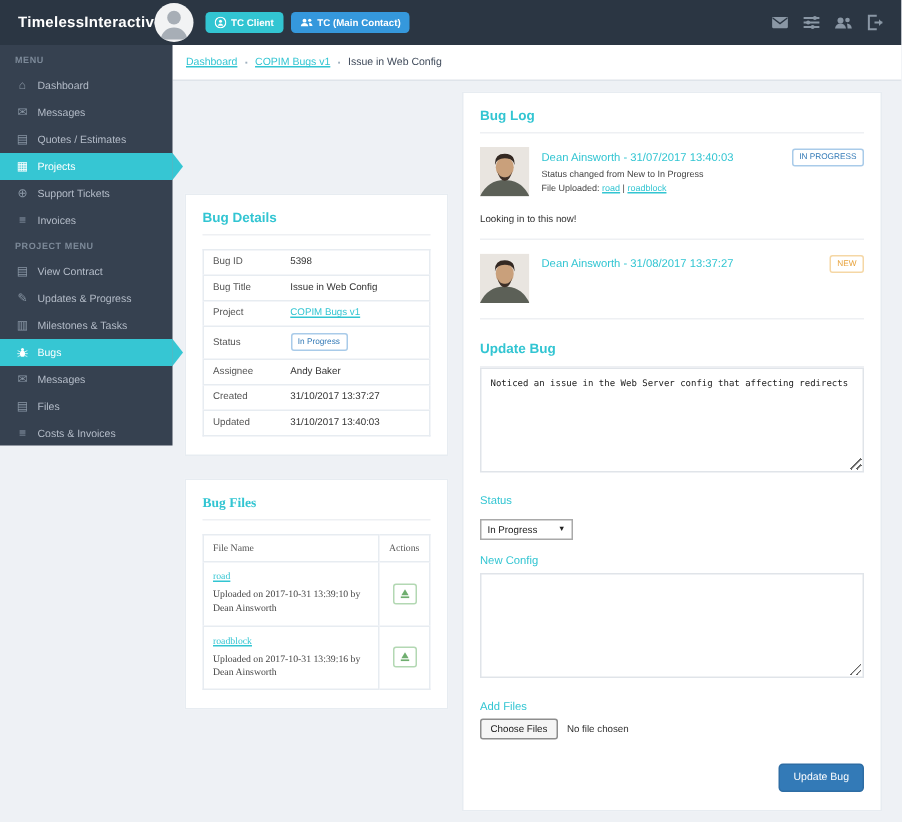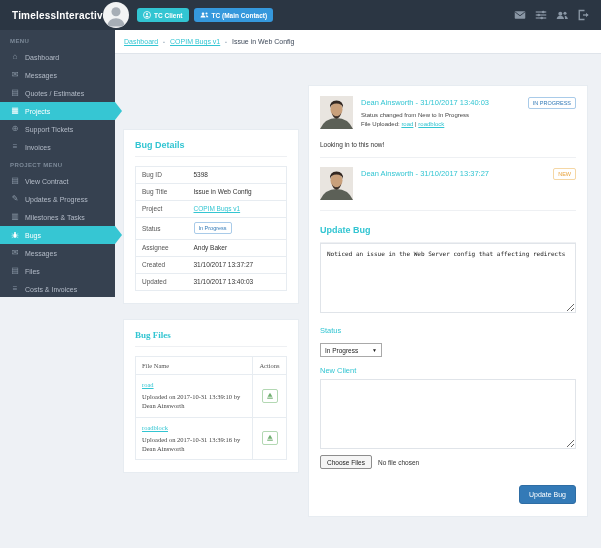--- a/index.html
+++ b/index.html
@@ -377,34 +377,35 @@
             </span>
           </td>
         </tr>
       </tbody>
         </table>
     </div>
   </div>
 
   <div class="col-right">
     <div class="card">
+      <div class="card-title">Bug Log</div>
 
       
       <div class="log-entry">
         <div class="log-avatar">
           <svg viewBox="0 0 33 33" width="33" height="33">
             <rect width="33" height="33" fill="#e9e5e0"></rect>
             <path d="M0 33 Q5 22 16.5 22 Q28 22 33 33 Z" fill="#5c6057"></path>
             <ellipse cx="16.5" cy="13.5" rx="6" ry="7" fill="#c9a07b"></ellipse>
             <path d="M10 12 Q9.5 4.5 16.5 4.5 Q23.5 4.5 23 12 Q22 7.5 16.5 7.5 Q11 7.5 10 12Z" fill="#332822"></path>
             <path d="M11.5 16 Q13 22.5 16.5 22.5 Q20 22.5 21.5 16 Q20 20.5 16.5 20.1 Q13 20.5 11.5 16Z" fill="#3d2f27"></path>
           </svg>
         </div>
         <div>
-          <div class="log-name">Dean Ainsworth - 31/10/2017 13:40:03</div>
+          <div class="log-name">Dean Ainsworth - 31/07/2017 13:40:03</div>
           <div class="log-lines">
             <div>Status changed from New to In Progress</div>
             <div>
               <span>File Uploaded:</span>
               <span class="tlink">road</span>
               <span>|</span>
               <span class="tlink">roadblock</span>
             </div>
           </div>
         </div>
@@ -418,40 +419,41 @@
         <div class="log-avatar">
           <svg viewBox="0 0 33 33" width="33" height="33">
             <rect width="33" height="33" fill="#e9e5e0"></rect>
             <path d="M0 33 Q5 22 16.5 22 Q28 22 33 33 Z" fill="#5c6057"></path>
             <ellipse cx="16.5" cy="13.5" rx="6" ry="7" fill="#c9a07b"></ellipse>
             <path d="M10 12 Q9.5 4.5 16.5 4.5 Q23.5 4.5 23 12 Q22 7.5 16.5 7.5 Q11 7.5 10 12Z" fill="#332822"></path>
             <path d="M11.5 16 Q13 22.5 16.5 22.5 Q20 22.5 21.5 16 Q20 20.5 16.5 20.1 Q13 20.5 11.5 16Z" fill="#3d2f27"></path>
           </svg>
         </div>
         <div>
-          <div class="log-name">Dean Ainsworth - 31/10/2017 13:37:27</div>
+          <div class="log-name">Dean Ainsworth - 31/08/2017 13:37:27</div>
         </div>
         <span class="pill orange log-badge">NEW</span>
       </div>
       <hr class="hr">
 
       
       <div class="section-title">Update Bug</div>
 
       <textarea class="ftext" style="">Noticed an issue in the Web Server config that affecting redirects</textarea>
 
       <div class="flabel">Status</div>
       <div class="select-box">
         <span>In Progress</span>
         <span class="caret">▼</span>
       </div>
 
-      <div class="flabel">New Client</div>
+      <div class="flabel">New Config</div>
       <textarea class="ftext" style=""></textarea>
 
+      <div class="flabel">Add Files</div>
       <div class="file-row">
         <span class="file-btn">Choose Files</span>
         <span class="file-none">No file chosen</span>
       </div>
 
       <div class="btn-row">
         <span class="btn-primary">Update Bug</span>
       </div>
     </div>
   </div>

